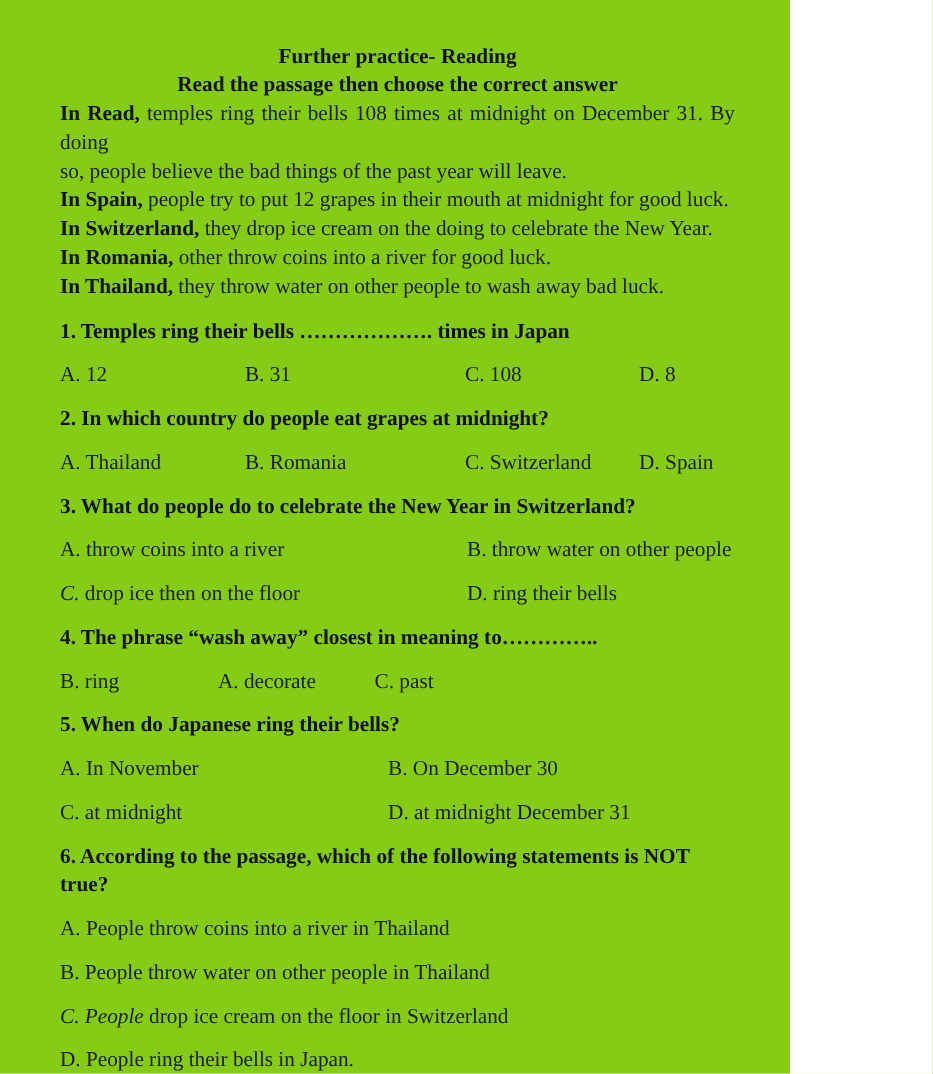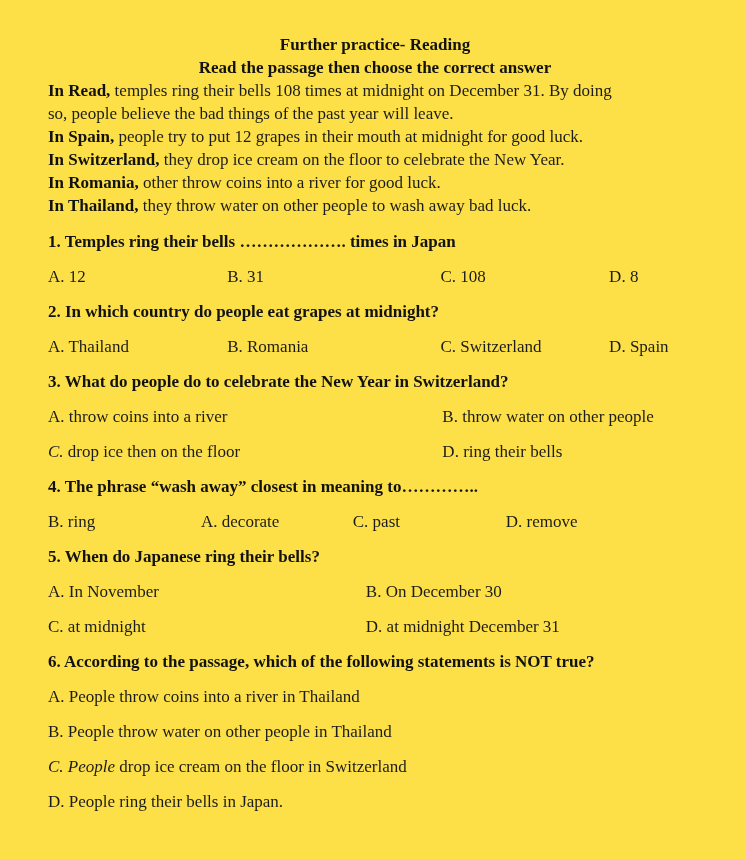--- a/index.html
+++ b/index.html
@@ -1,23 +1,23 @@
 <!DOCTYPE html>
 <html><head>
 <meta charset="utf-8">
 <style>
   html, body {
     margin: 0;
     padding: 0;
     background: #ffffff;
   }
   .page {
-    width: 746px;
+    width: 632px;
     height: 859px;
-    background: #fde047;
+    background: #84cc16;
     color: #1c1c1c;
     font-family: "Liberation Serif", "DejaVu Serif", serif;
     font-size: 17px;
     box-sizing: border-box;
     padding: 33px 44px 0 48px;
     overflow: hidden;
   }
   .center-line {
     text-align: center;
     font-weight: bold;
@@ -61,21 +61,21 @@
 
 <div class="page">
 
   <div class="center-line">Further practice- Reading</div>
   <div class="center-line">Read the passage then choose the correct answer</div>
 
   <div class="passage">
     <div class="pline"><b>In Read,</b><span> temples ring their bells 108 times at midnight on December 31. By doing</span></div>
     <div class="pline"><b></b><span>so, people believe the bad things of the past year will leave.</span></div>
     <div class="pline"><b>In Spain,</b><span> people try to put 12 grapes in their mouth at midnight for good luck.</span></div>
-    <div class="pline"><b>In Switzerland,</b><span> they drop ice cream on the floor to celebrate the New Year.</span></div>
+    <div class="pline"><b>In Switzerland,</b><span> they drop ice cream on the doing to celebrate the New Year.</span></div>
     <div class="pline"><b>In Romania,</b><span> other throw coins into a river for good luck.</span></div>
     <div class="pline"><b>In Thailand,</b><span> they throw water on other people to wash away bad luck.</span></div>
   </div>
 
   <div class="questions">
 
     <div>
       <div class="rline qprompt">1. Temples ring their bells ………………. times in Japan</div>
       <div class="opts opts-4col-a rline">
         <span class="opt"><i></i><span>A. 12</span></span>
@@ -104,21 +104,20 @@
         <span class="opt"><i></i><span>D. ring their bells</span></span>
       </div>
     </div>
 
     <div>
       <div class="rline qprompt">4. The phrase “wash away” closest in meaning to…………..</div>
       <div class="opts opts-4col-b rline">
         <span class="opt"><i></i><span>B. ring</span></span>
         <span class="opt"><i></i><span>A. decorate</span></span>
         <span class="opt"><i></i><span>C. past</span></span>
-        <span class="opt"><i></i><span>D. remove</span></span>
       </div>
     </div>
 
     <div>
       <div class="rline qprompt">5. When do Japanese ring their bells?</div>
       <div class="opts opts-2col-b rline">
         <span class="opt"><i></i><span>A. In November</span></span>
         <span class="opt"><i></i><span>B. On December 30</span></span>
         <span class="opt"><i></i><span>C. at midnight</span></span>
         <span class="opt"><i></i><span>D. at midnight December 31</span></span>

